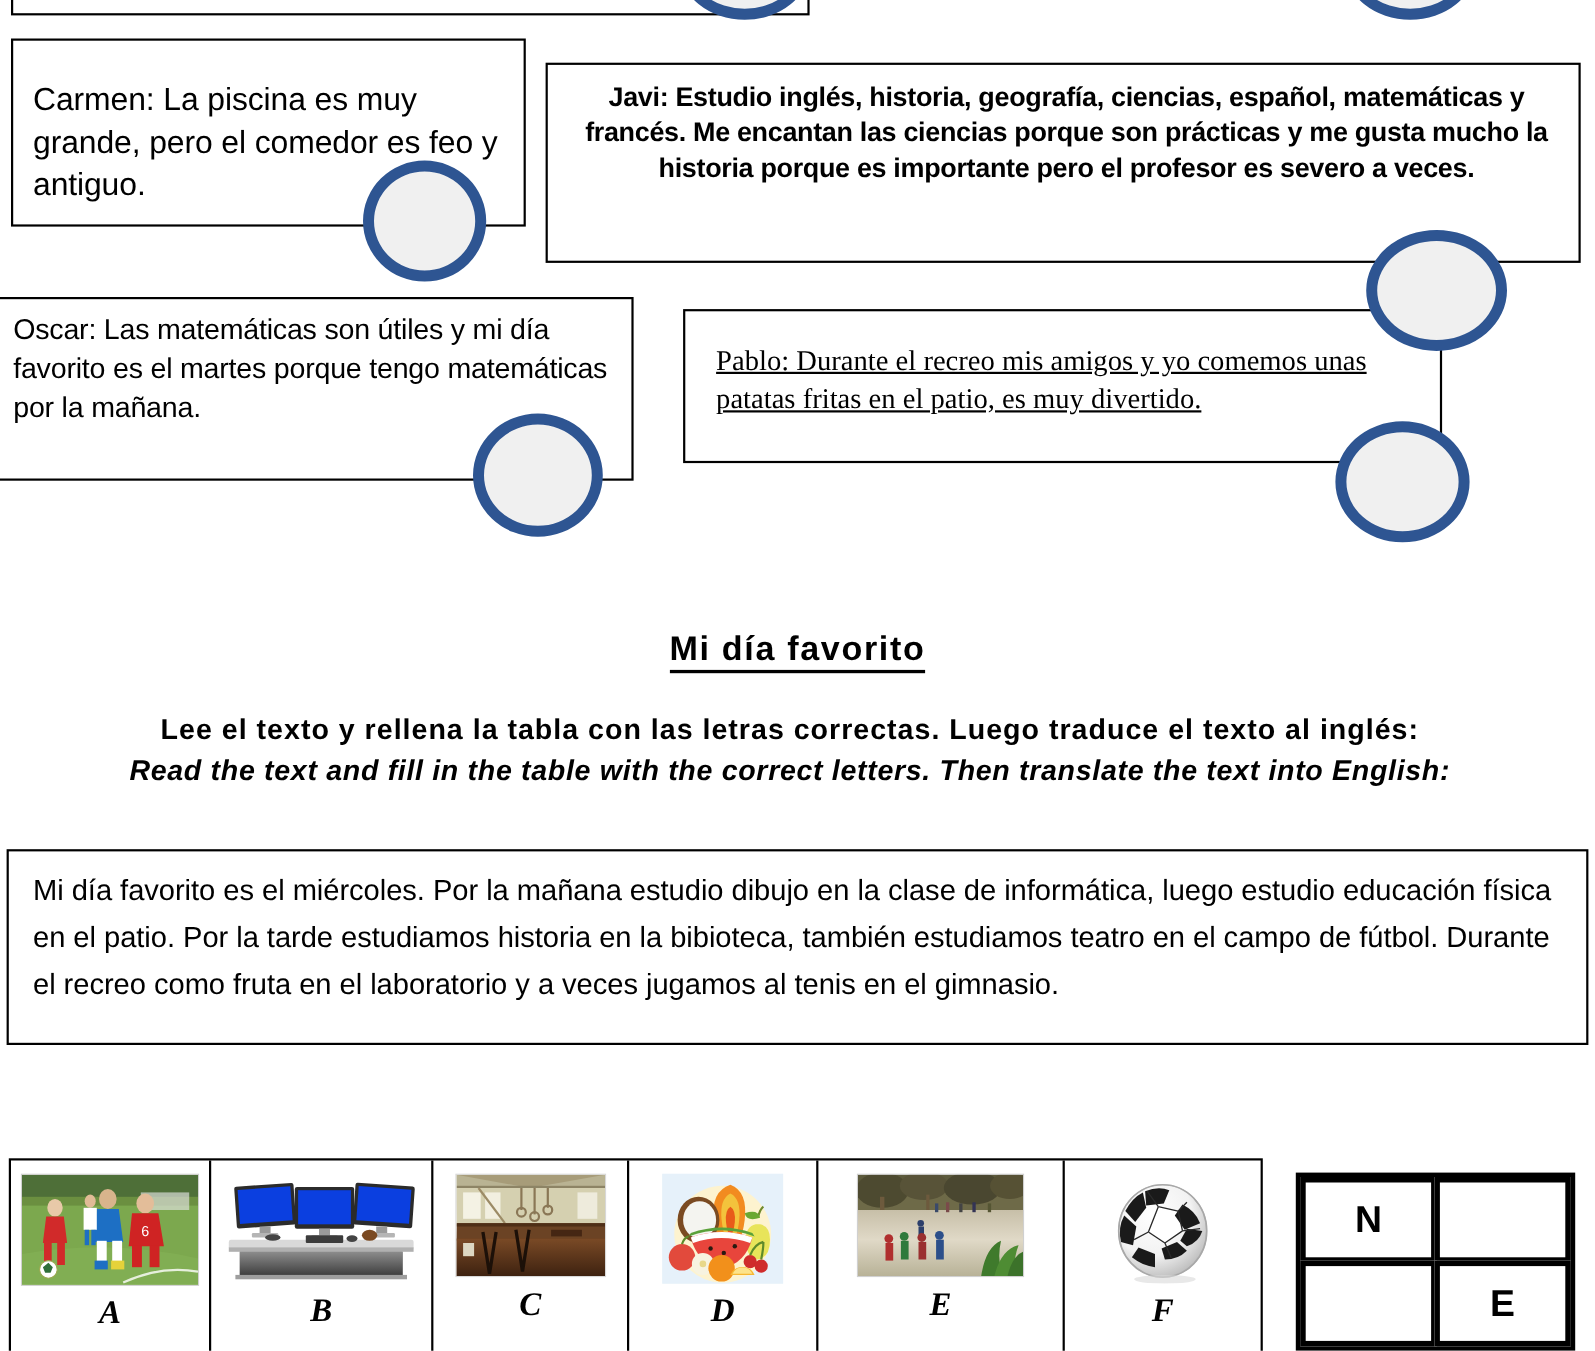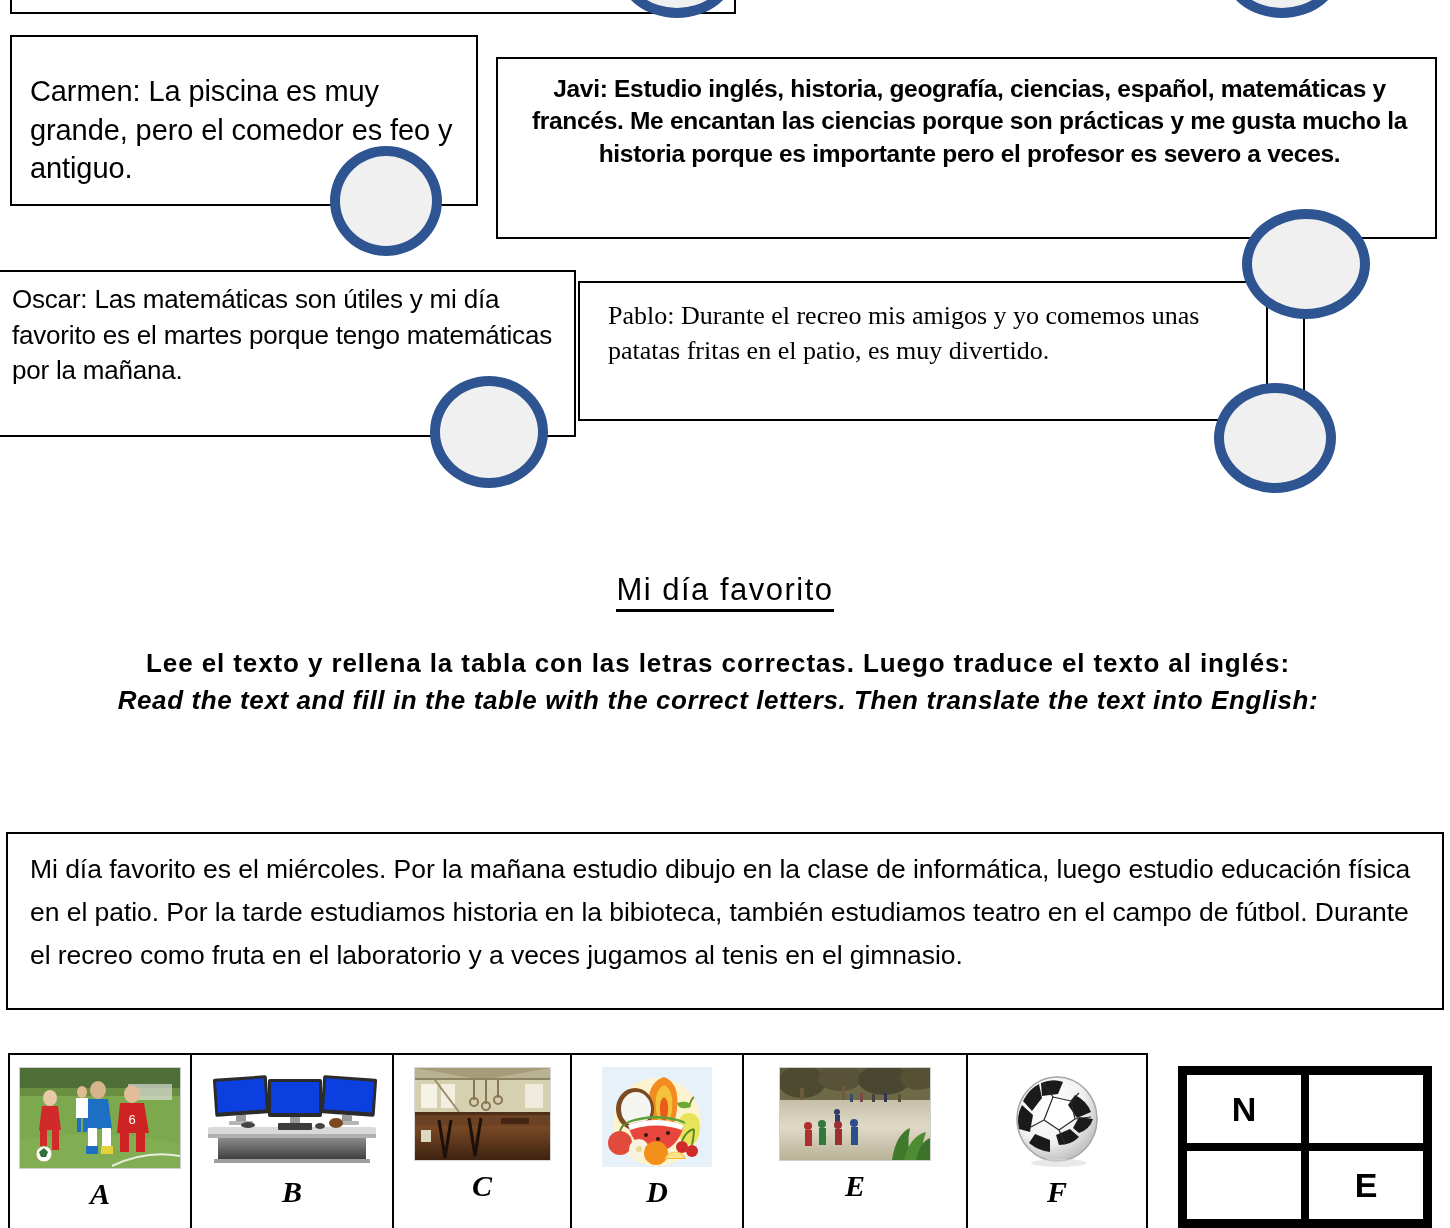--- a/index.html
+++ b/index.html
@@ -72,25 +72,26 @@
     height: 167px;
     padding: 10px 12px 0 14px;
   }
   #box-oscar p {
     font-size: 26px;
     line-height: 1.37;
     letter-spacing: -0.2px;
   }
 
   #box-pablo {
-    left: 578px;
+    left: 621px;
     top: 281px;
     width: 690px;
     height: 140px;
-    padding: 16px 14px 0 28px;
+    padding: 28px 14px 0 28px;
+    text-decoration: underline;
   }
   #box-pablo p {
     font-family: "Liberation Serif", serif;
     font-size: 26px;
     line-height: 1.34;
   }
 
   
   .bubble {
     position: absolute;
@@ -121,21 +122,21 @@
 
   
   #section-title {
     position: absolute;
     left: 0;
     top: 572px;
     width: 1450px;
     text-align: center;
     font-family: "Liberation Sans", sans-serif;
     font-size: 31px;
-    font-weight: normal;
+    font-weight: bold;
     letter-spacing: 1.5px;
   }
   #section-title span {
     border-bottom: 3px solid #000;
     padding-bottom: 2px;
   }
 
   
   #instructions {
     position: absolute;
@@ -154,21 +155,21 @@
   }
   #instructions .en {
     font-style: italic;
     letter-spacing: 0.6px;
   }
 
   
   #box-passage {
     position: absolute;
     left: 6px;
-    top: 832px;
+    top: 772px;
     width: 1438px;
     height: 178px;
     border: 2px solid #000000;
     background: #ffffff;
     box-sizing: border-box;
     padding: 14px 22px 0 22px;
     z-index: 2;
   }
   #box-passage p {
     margin: 0;

